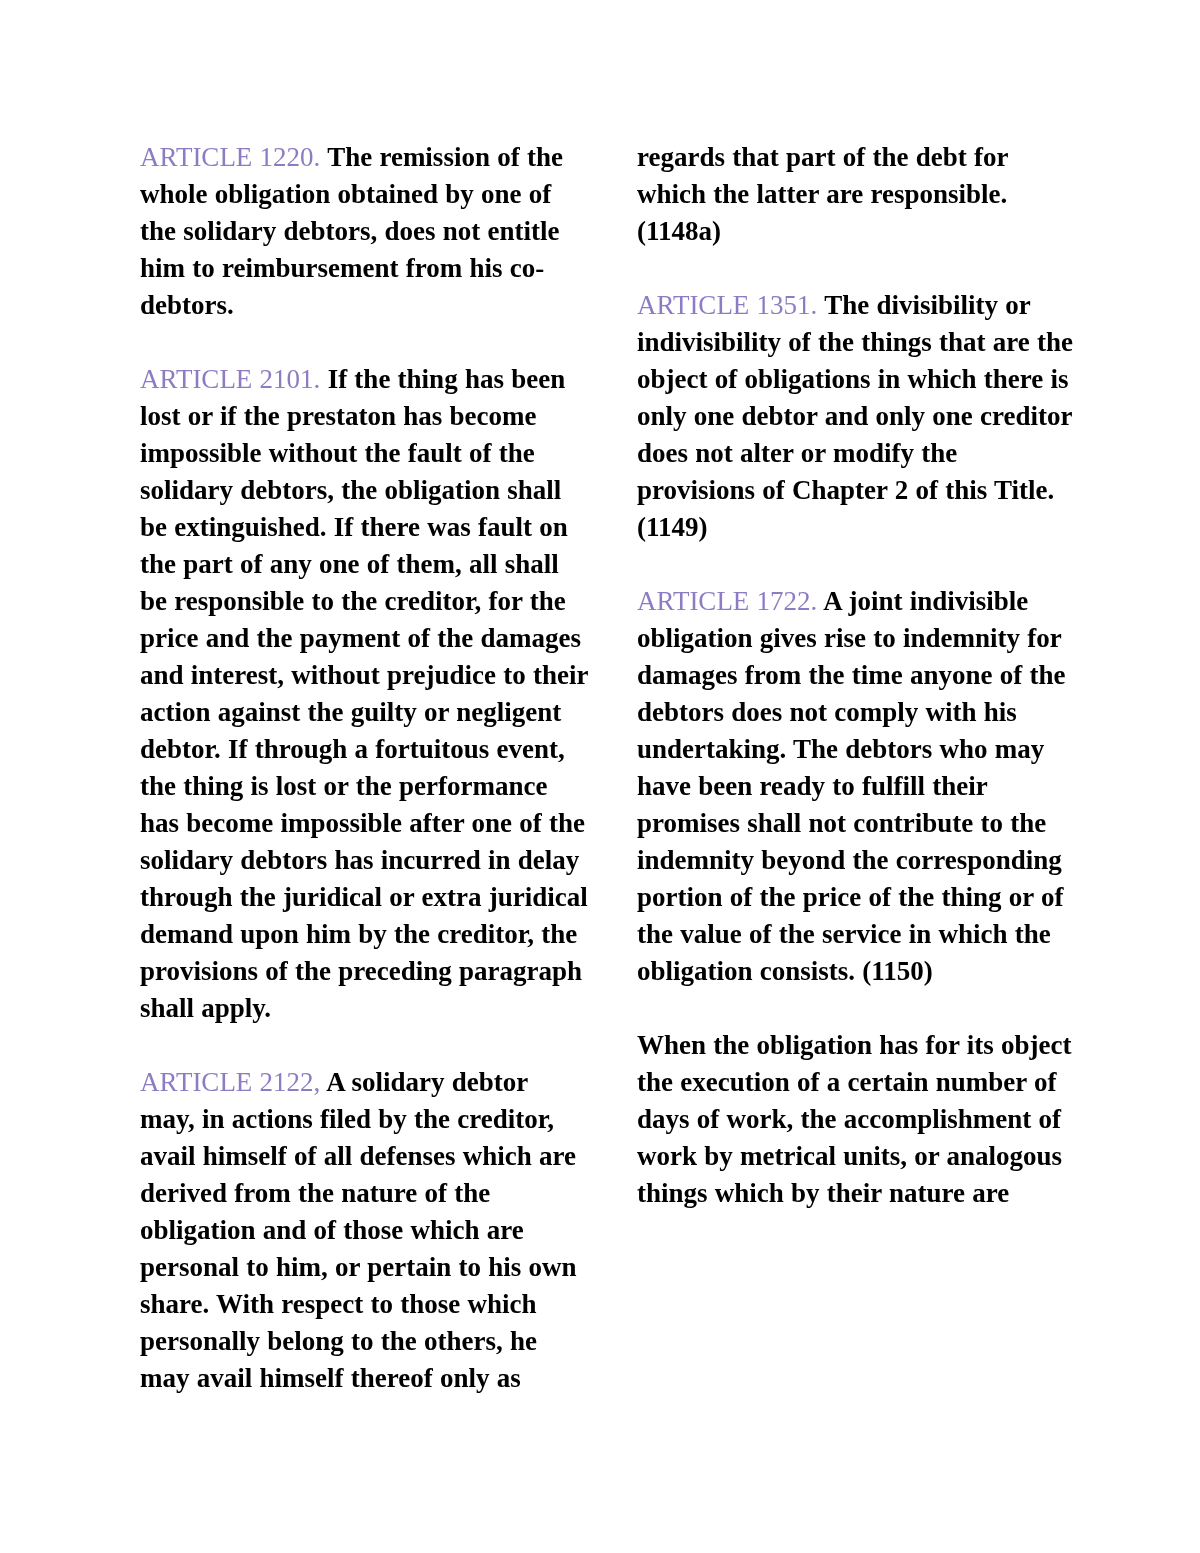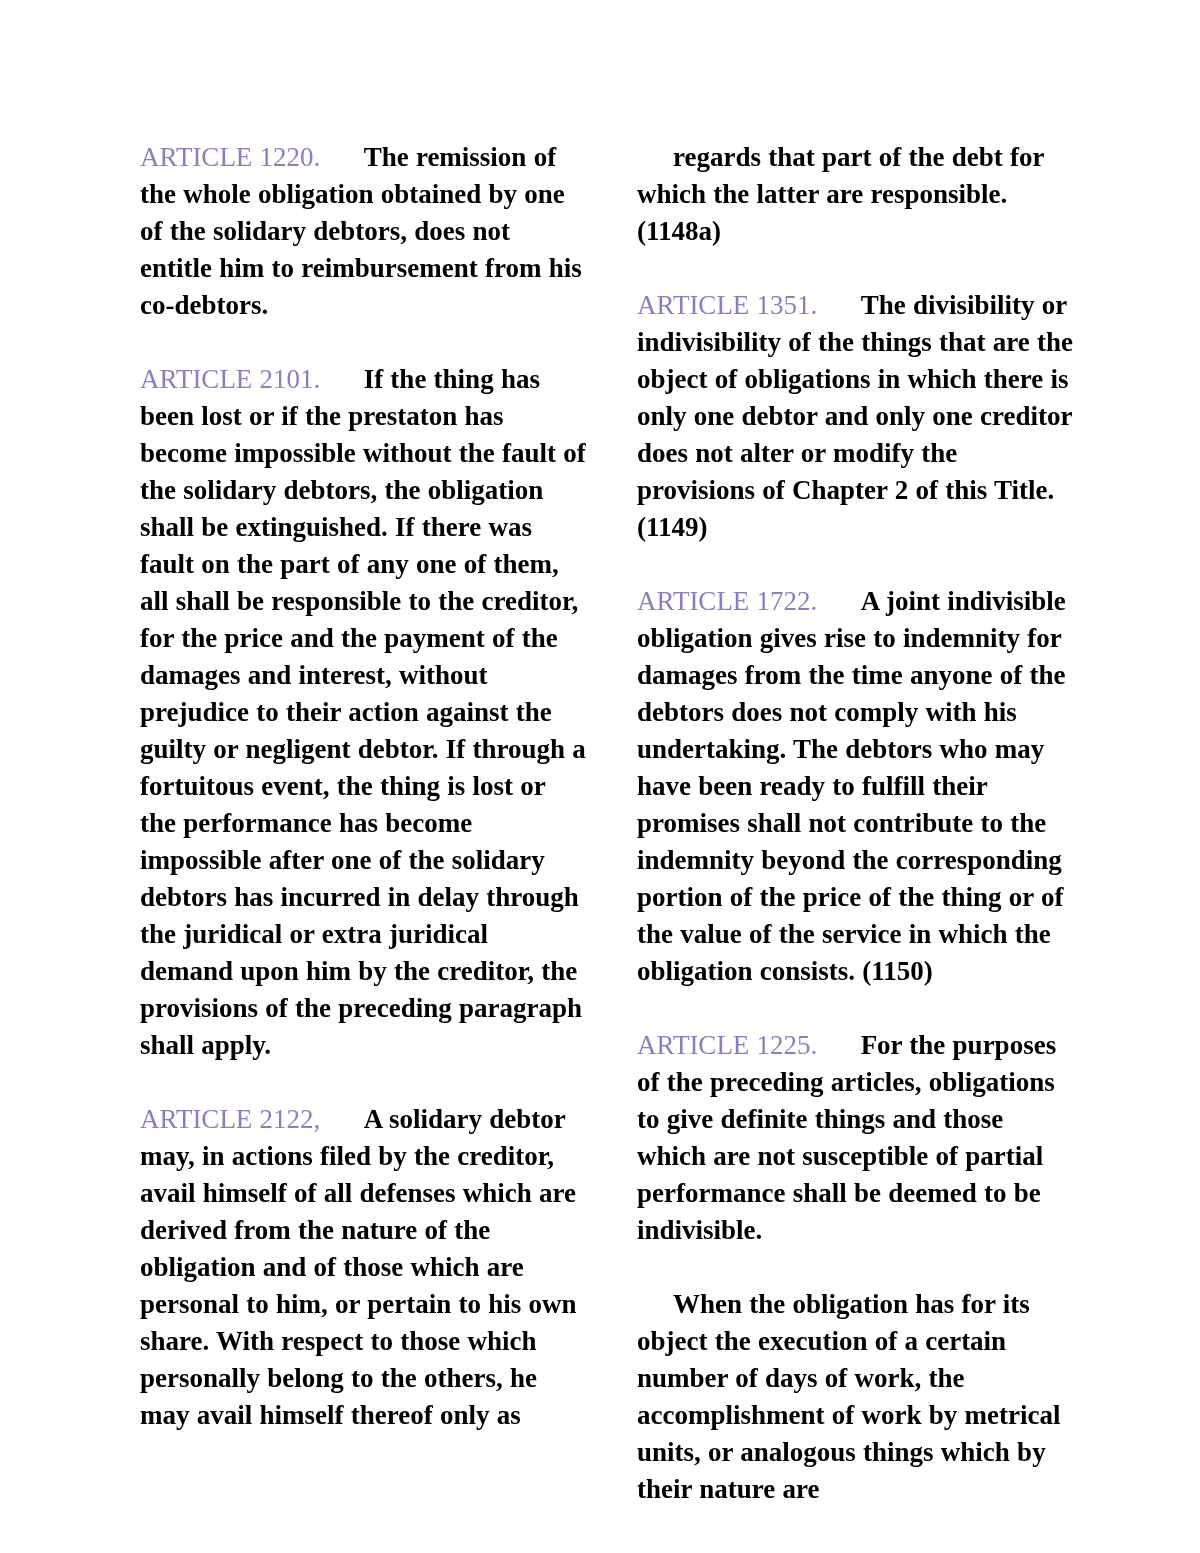--- a/index.html
+++ b/index.html
@@ -42,21 +42,20 @@
   }
   .article-label {
     color: var(--accent, #8e7cc3);
     font-weight: 400;
   }
   .article-label:empty {
     display: none;
   }
   .body-text {
     color: #000000;
-    margin-left: 36px;
   }
 </style>
 </head>
 <body>
 
 <div class="doc-page">
 
   <div class="col col-left">
     <p class="para"><span class="article-label">ARTICLE 1220.</span>
       <span class="body-text">The remission of the whole obligation obtained by one of the solidary debtors, does not entitle him to reimbursement from his co-debtors.</span></p>
@@ -71,20 +70,18 @@
   <div class="col col-right">
     <p class="para">
       <span class="body-text">regards that part of the debt for which the latter are responsible. (1148a)</span></p>
 
     <p class="para"><span class="article-label">ARTICLE 1351.</span>
       <span class="body-text">The divisibility or indivisibility of the things that are the object of obligations in which there is only one debtor and only one creditor does not alter or modify the provisions of Chapter 2 of this Title. (1149)</span></p>
 
     <p class="para"><span class="article-label">ARTICLE 1722.</span>
       <span class="body-text">A joint indivisible obligation gives rise to indemnity for damages from the time anyone of the debtors does not comply with his undertaking. The debtors who may have been ready to fulfill their promises shall not contribute to the indemnity beyond the corresponding portion of the price of the thing or of the value of the service in which the obligation consists. (1150)</span></p>
 
-    <p class="para"><span class="article-label">ARTICLE 1225.</span>
-      <span class="body-text">For the purposes of the preceding articles, obligations to give definite things and those which are not susceptible of partial performance shall be deemed to be indivisible.</span></p>
 
     <p class="para">
       <span class="body-text">When the obligation has for its object the execution of a certain number of days of work, the accomplishment of work by metrical units, or analogous things which by their nature are</span></p>
   </div>
 
 </div>
 
 </body></html>

